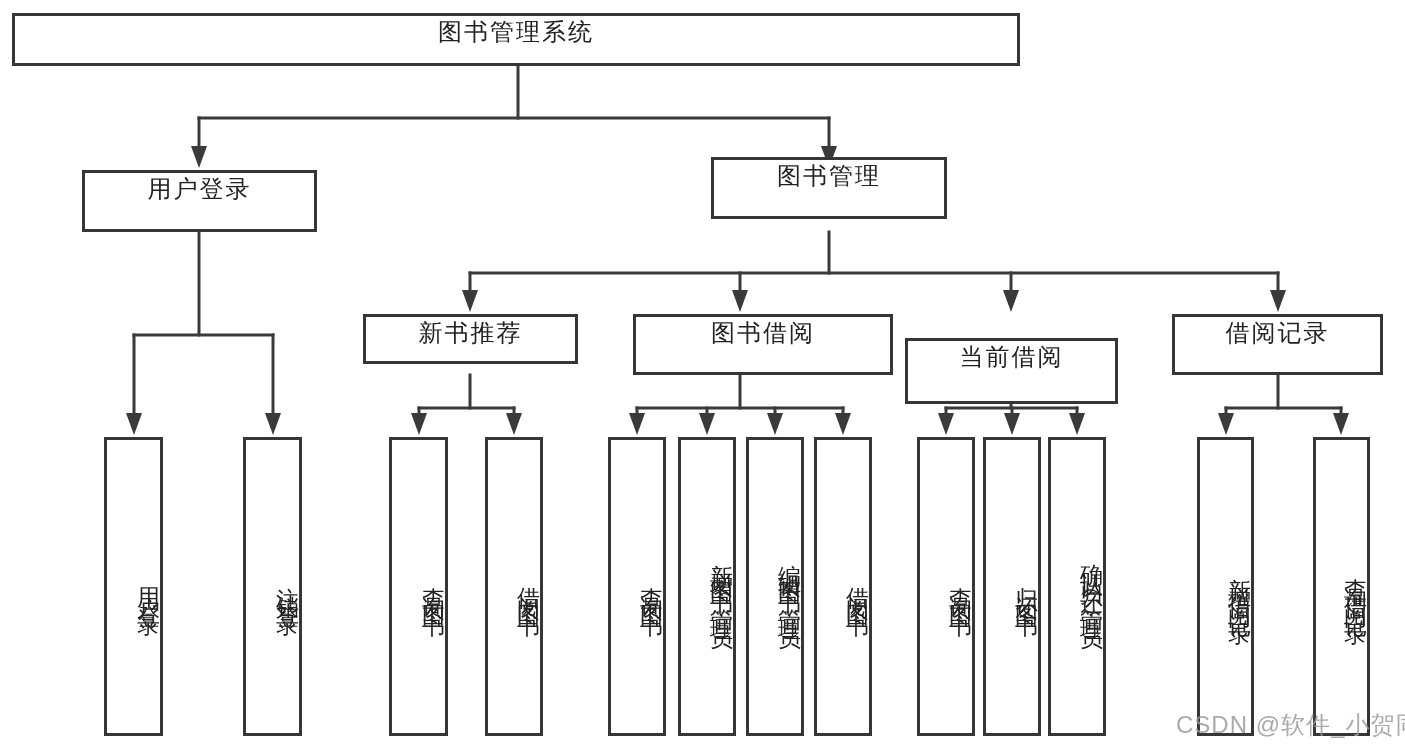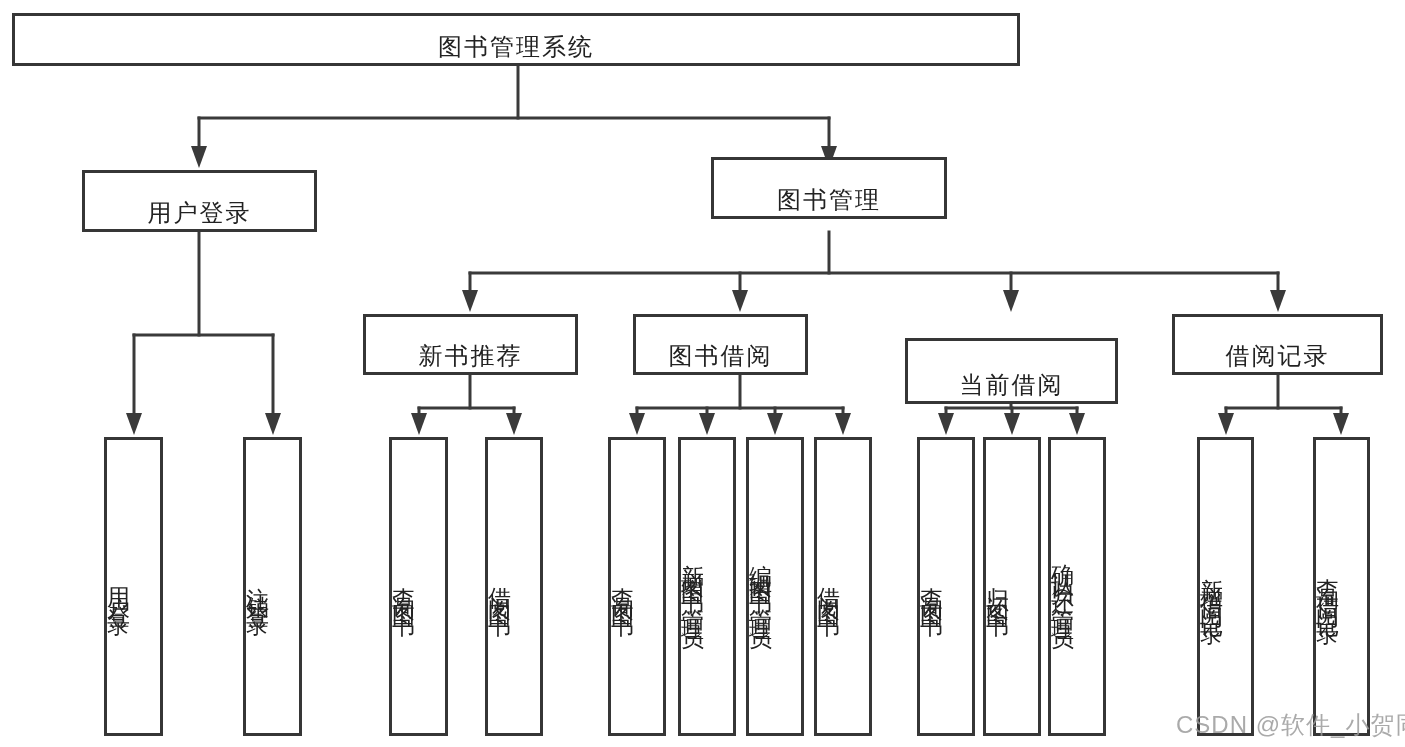--- a/index.html
+++ b/index.html
@@ -9,21 +9,21 @@
     background:#ffffff;
     font-family:"Liberation Sans", sans-serif;
     overflow:hidden;
   }
   #wires { position:absolute; left:0; top:0; width:1405px; height:747px; }
   .box {
     position:absolute;
     background:#ffffff;
     border:3px solid #363636;
     box-sizing:border-box;
-    display:flex; align-items:flex-end; justify-content:center;
+    display:flex; align-items:flex-start; justify-content:center;
     color:#222222;
     z-index:2;
   }
   .h-label { font-size:24px; letter-spacing:2px; white-space:nowrap; }
   .v-label {
     writing-mode:vertical-rl;
     text-orientation:mixed;
     font-size:23px;
     letter-spacing:9px;
     line-height:1;
@@ -117,24 +117,24 @@
     <span>图书管理系统</span>
   </div>
 
   <div class="box h-label" style="left:82px; top:170px; width:235px; height:62px;">
     <span>用户登录</span>
   </div>
   <div class="box h-label" style="left:711px; top:157px; width:236px; height:62px;">
     <span>图书管理</span>
   </div>
 
-  <div class="box h-label" style="left:363px; top:314px; width:215px; height:61px;">
+  <div class="box h-label" style="left:363px; top:314px; width:215px; height:50px;">
     <span>新书推荐</span>
   </div>
-  <div class="box h-label" style="left:633px; top:314px; width:175px; height:61px;">
+  <div class="box h-label" style="left:633px; top:314px; width:260px; height:61px;">
     <span>图书借阅</span>
   </div>
   <div class="box h-label" style="left:905px; top:314px; width:213px; height:66px;margin-top:24px;">
     <span>当前借阅</span>
   </div>
   <div class="box h-label" style="left:1172px; top:314px; width:211px; height:61px;">
     <span>借阅记录</span>
   </div>
 
   <div class="box v-label" style="left:104px; top:437px; width:59px; height:299px;">

